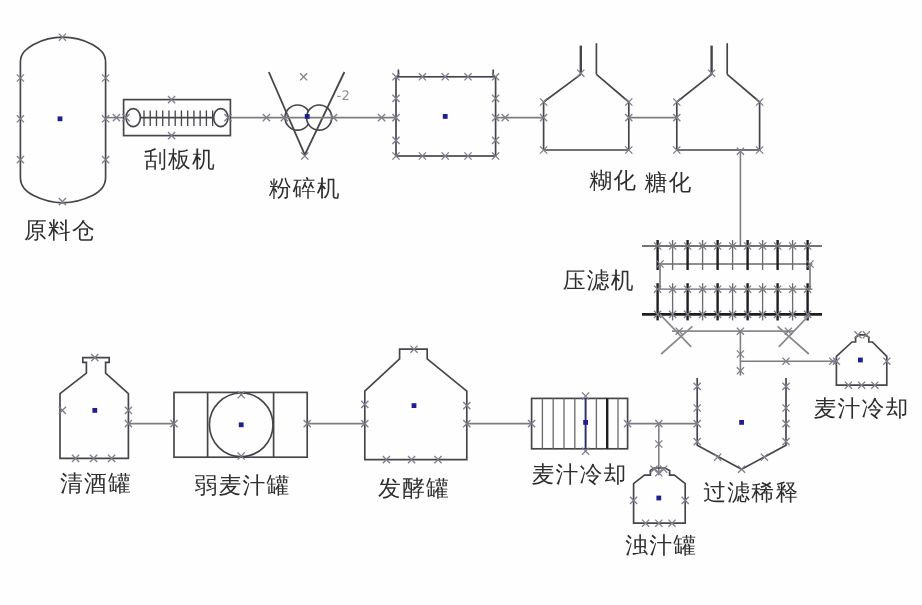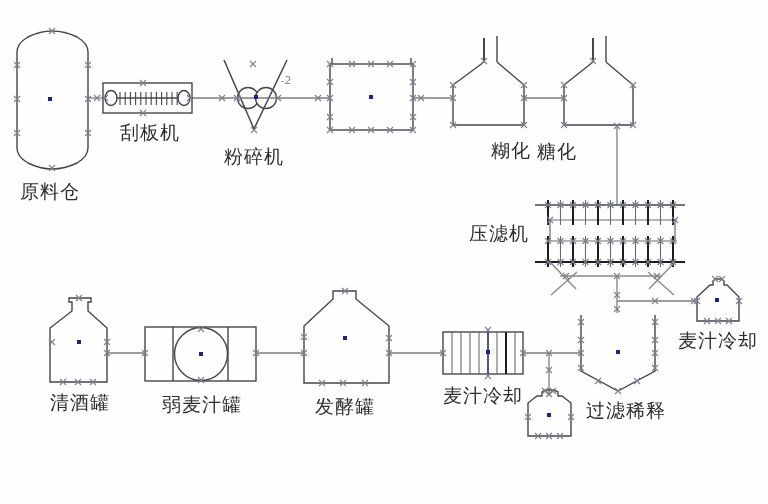--- a/index.html
+++ b/index.html
@@ -330,14 +330,15 @@
   <div class="lbl" style="left:150px;top:133px">刮板机</div>
   <div class="lbl" style="left:511px;top:151px">糊化</div>
   <div class="lbl" style="left:557px;top:152px">糖化</div>
   <div class="lbl" style="left:499px;top:234px">压滤机</div>
   <div class="lbl" style="left:718px;top:341px">麦汁冷却</div>
   <div class="lbl" style="left:80px;top:403px">清酒罐</div>
   <div class="lbl" style="left:202px;top:405px">弱麦汁罐</div>
   <div class="lbl" style="left:483px;top:396px">麦汁冷却</div>
   <div class="lbl" style="left:345px;top:407px">发酵罐</div>
   <div class="lbl" style="left:626px;top:411px">过滤稀释</div>
+  <div class="lbl" style="left:551px;top:455px">浊汁罐</div>
   <div class="note" style="left:286px;top:80px">-2</div>
 </div>
 
 </body></html>

